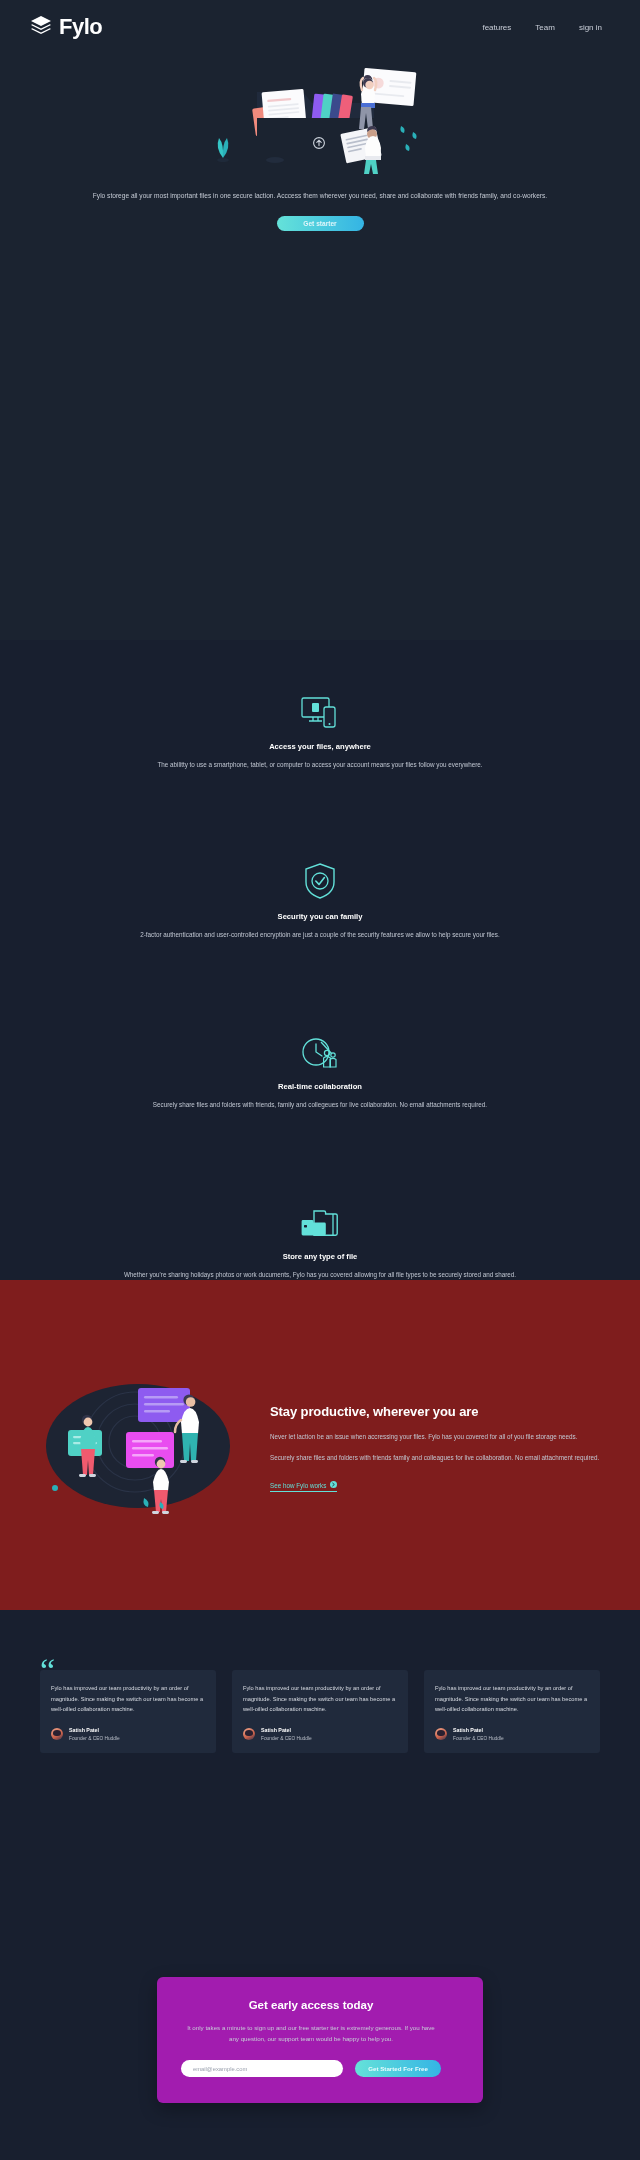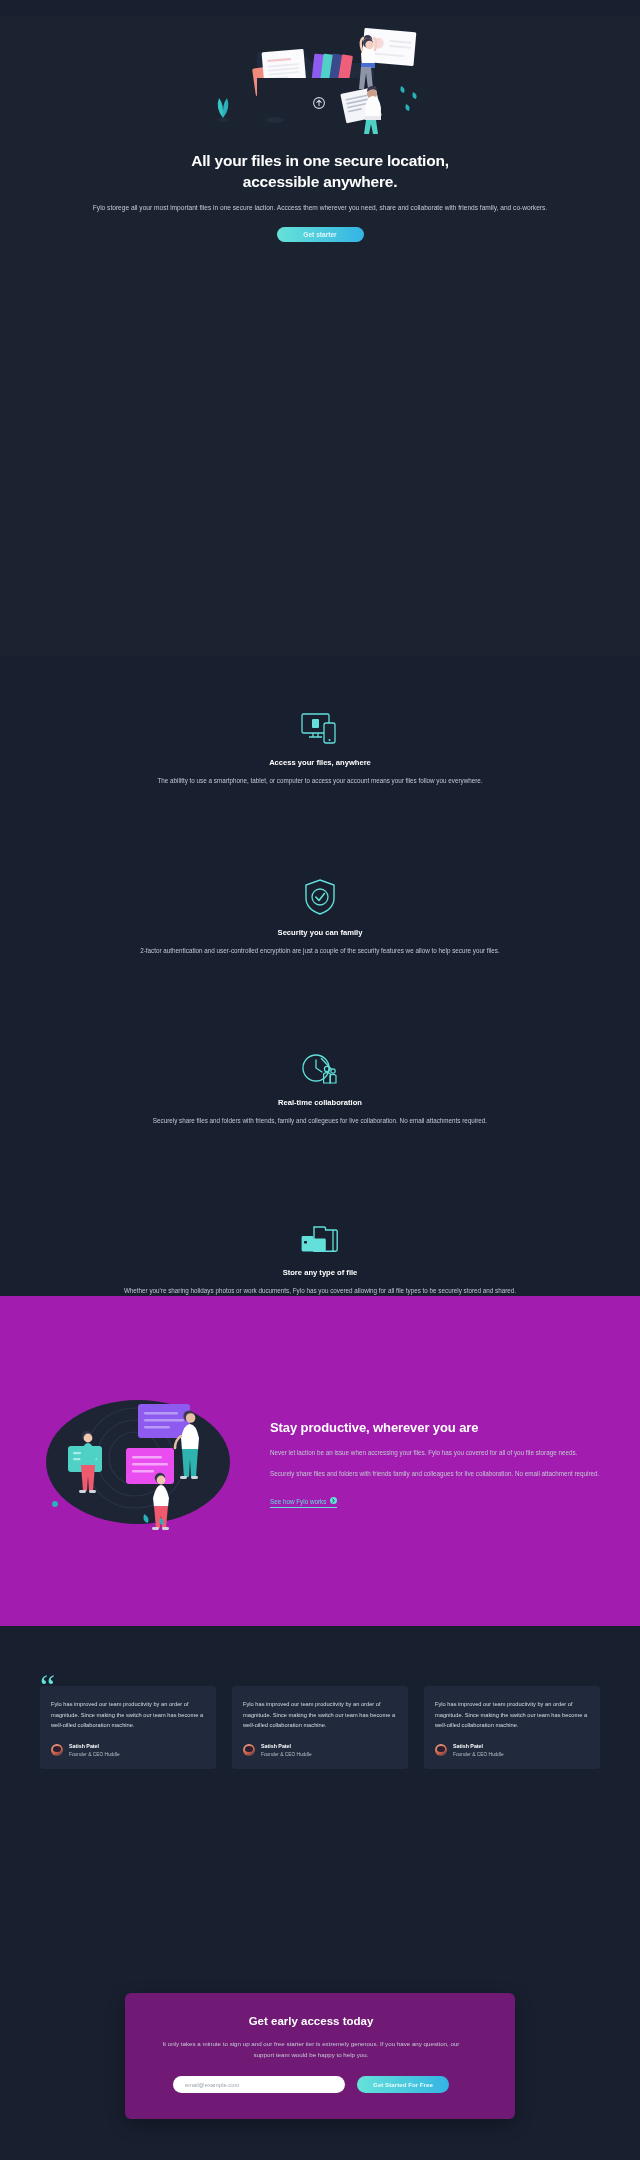--- a/index.html
+++ b/index.html
@@ -43,21 +43,21 @@
 
   
   #features { background:#181f2f; height:640px; padding-top:48px; }
   .fgrid { display:grid; grid-template-columns:1fr; row-gap:88px; padding:0 44px; }
   .fcard { text-align:center; padding:0 18px; }
   .ficon { height:42px; display:flex; align-items:flex-end; justify-content:center; margin-bottom:12px; }
   .fh { font-size:7.6px; font-weight:bold; color:#fff; margin-bottom:8px; }
   .fp { font-size:6.3px; line-height:1.75; color:#c2c8d3; }
 
   
-  #productive { background:#a21caf; height:330px; display:flex; align-items:center;
+  #productive { background:#7f1d1d; height:330px; display:flex; align-items:center;
                 padding:0 40px; gap:30px; }
   .prod-art { width:200px; height:150px; flex:none; position:relative; }
   .prod-txt { flex:1; padding-top:6px; }
   .prod-h { font-size:13px; font-weight:bold; color:#fff; letter-spacing:-0.1px; margin-bottom:12px; }
   .prod-p { font-size:6.3px; line-height:1.8; color:#c2c8d3; margin-bottom:10px; }
   .prod-link { display:inline-flex; align-items:center; gap:4px; font-size:6.3px;
                color:#62e0d9; text-decoration:none; border-bottom:1px solid #62e0d9;
                padding-bottom:2px; }
 
   
@@ -71,39 +71,56 @@
   .avatar { width:12px; height:12px; border-radius:50%; flex:none;
             background:linear-gradient(150deg,#f2a88d 0%,#c9604a 60%,#33304a 100%);
             position:relative; overflow:hidden; }
   .avatar:after { content:""; position:absolute; left:2px; top:1.5px; width:8px; height:6px;
                   border-radius:50% 50% 40% 40%; background:#2a2030; }
   .tname { font-size:5.3px; font-weight:bold; color:#fff; line-height:1.5; }
   .trole { font-size:4.8px; color:#b9bfc9; line-height:1.5; }
 
   
   #cta { background:#181f2f; height:260px; display:flex; align-items:center; justify-content:center; }
-  .cta-box { width:390px; background:#701a75; border-radius:6px; padding:22px 42px 26px 24px;
+  .cta-box { width:326px; background:#a21caf; border-radius:6px; padding:22px 42px 26px 24px;
              text-align:center; box-shadow:0 6px 18px rgba(0,0,0,.3); }
   .cta-h { font-size:11.5px; font-weight:bold; color:#fff; margin-bottom:11px; }
   .cta-p { font-size:6.2px; line-height:1.8; color:#c6ccd6; margin-bottom:16px; padding:0 4px; }
   .cta-form { display:flex; gap:12px; justify-content:center; }
   .cta-input { width:172px; height:17px; border:none; border-radius:9px; background:#fff;
                padding:0 12px; font-size:5.8px; color:#3a3f4a;
                font-family:"Liberation Sans", sans-serif; }
   .cta-input::placeholder { color:#9aa1ad; }
   .cta-btn { width:92px; height:17px; border:none; border-radius:9px;
              background:linear-gradient(90deg,#65e2d9 0%,#34b4e4 100%);
              color:#e8fbfd; font-size:6.2px; font-weight:bold; cursor:pointer;
              font-family:"Liberation Sans", sans-serif; }
 </style>
 </head>
 <body>
 
 <section class="sec" id="hero">
 
+  <div class="nav">
+    <div class="brand">
+      <span>
+        <svg width="22" height="20" viewBox="0 0 22 20">
+          <path d="M11 1 L21 6 L11 11 L1 6 Z" fill="#fff"></path>
+          <path d="M2.2 9.3 L11 13.6 L19.8 9.3 L21 10 L11 15 L1 10 Z" fill="#fff"></path>
+          <path d="M2.2 13.3 L11 17.6 L19.8 13.3 L21 14 L11 19 L1 14 Z" fill="#fff"></path>
+        </svg>
+      </span>
+      <span class="brand-name">Fylo</span>
+    </div>
+    <nav class="navlinks">
+      <a href="#">features</a>
+      <a href="#">Team</a>
+      <a href="#">sign in</a>
+    </nav>
+  </div>
 
   <div class="hero-art">
     <svg width="250" height="120" viewBox="0 0 250 120">
 
       <path d="M62 36 h46 l9 11 h62 v58 H62 Z" fill="#202a3c"></path>
 
       <g transform="rotate(-8 120 55)">
         <rect x="58" y="44" width="26" height="28" rx="2" fill="#f08a7d"></rect>
       </g>
       <rect x="118" y="38" width="11" height="26" rx="1.5" fill="#8e5bf0" transform="rotate(6 123 51)"></rect>
@@ -164,24 +181,20 @@
       </g>
 
       <path d="M206 70 q5 2 3 7 q-5 -1 -3 -7" fill="#2ab0b8"></path>
       <path d="M218 76 q5 2 3 7 q-5 -1 -3 -7" fill="#2ab0b8"></path>
       <path d="M211 88 q5 2 3 7 q-5 -1 -3 -7" fill="#2ab0b8"></path>
       <ellipse cx="80" cy="104" rx="9" ry="3" fill="#222c3d"></ellipse>
     </svg>
   </div>
 
   <div class="hero-copy">
-    <h1 class="hero-h1">
-      <span>All your files in one secure location,</span><br>
-      <span>accessible anywhere.</span>
-    </h1>
     <p class="hero-p">Fylo storege all your most important files in one secure laction. Acccess them wherever you need, share and collaborate with friends family, and co-workers.</p>
     <button class="btn-primary">Get starter</button>
   </div>
 </section>
 
 <section class="sec" id="features">
   <div class="fgrid">
 
     <div class="fcard">
       <div class="ficon">

